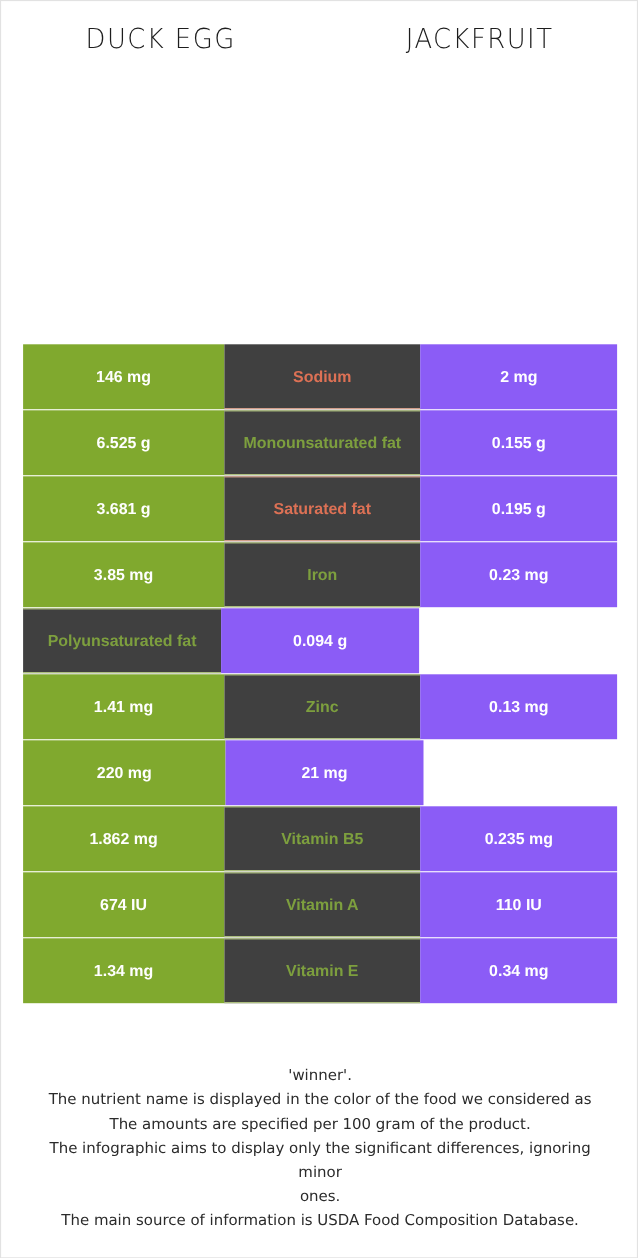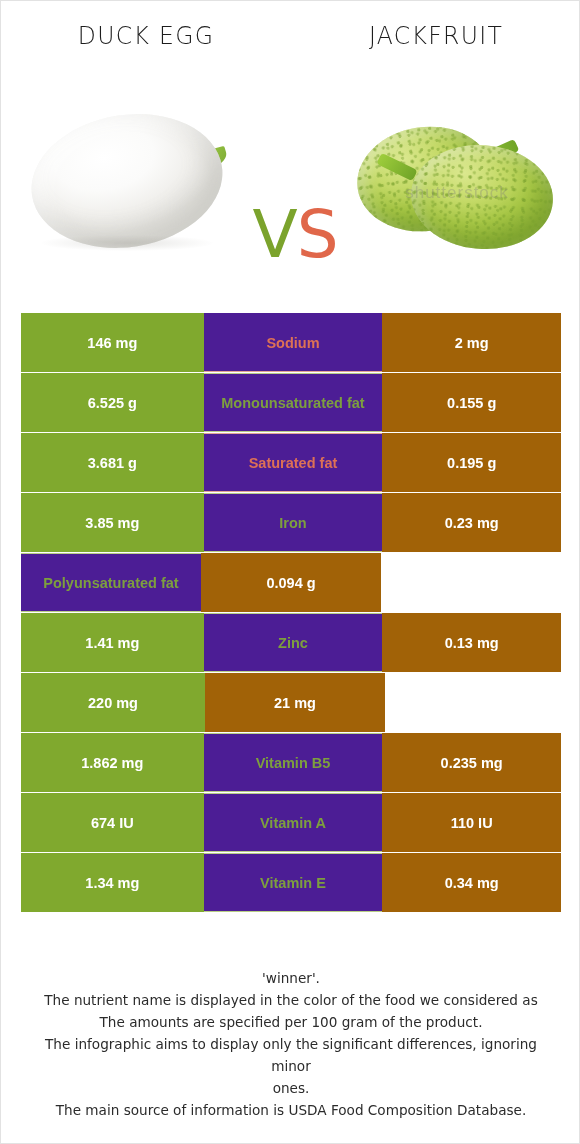--- a/index.html
+++ b/index.html
@@ -219,27 +219,27 @@
     box-sizing: border-box;
     font-family: "Liberation Sans", sans-serif;
   }
   .cell-left {
     width: 184px;
     background: #80a92e;
     color: #ffffff;
   }
   .cell-mid {
     width: 180px;
-    background: #4c1d95;
+    background: #404040;
     border-top: 1px solid transparent;
     border-bottom: 1px solid transparent;
   }
   .cell-right {
     width: 180px;
-    background: #a16207;
+    background: #8b5cf6;
     color: #ffffff;
   }
   .row.win-left .cell-mid {
     color: #7d9f3e;
     border-top-color: #b9cd86;
     border-bottom-color: #b9cd86;
   }
   .row.win-right .cell-mid {
     color: #dd7155;
     border-top-color: #e2a893;
@@ -264,49 +264,20 @@
 </head>
 <body>
 
 <div class="page">
 
   <div class="titles">
     <div class="title">DUCK EGG</div>
     <div class="title">JACKFRUIT</div>
   </div>
 
-  <div class="hero">
-
-    <div class="hero-left">
-      <div class="egg-wrap">
-        <div class="egg-leaf"></div>
-        <div class="egg"></div>
-        <div class="egg-shadow"></div>
-      </div>
-    </div>
-
-    <div class="vs">
-      <span class="v">V</span><span class="s">S</span>
-    </div>
-
-    <div class="hero-right">
-      <div class="jf-wrap">
-        <div class="jf-stem jf-stem-a"></div>
-        <div class="jf jf-back">
-          <div class="jf-bumps"></div>
-        </div>
-        <div class="jf-stem jf-stem-b"></div>
-        <div class="jf jf-front">
-          <div class="jf-bumps"></div>
-        </div>
-        <div class="jf-watermark">shutterstock</div>
-      </div>
-    </div>
-
-  </div>
 
   <div class="table" id="comparison-table">
       <div class="row win-right">
         <div class="cell cell-left">146 mg</div>
         <div class="cell cell-mid">Sodium</div>
         <div class="cell cell-right">2 mg</div>
       </div>
       <div class="row win-left">
         <div class="cell cell-left">6.525 g</div>
         <div class="cell cell-mid">Monounsaturated fat</div>

